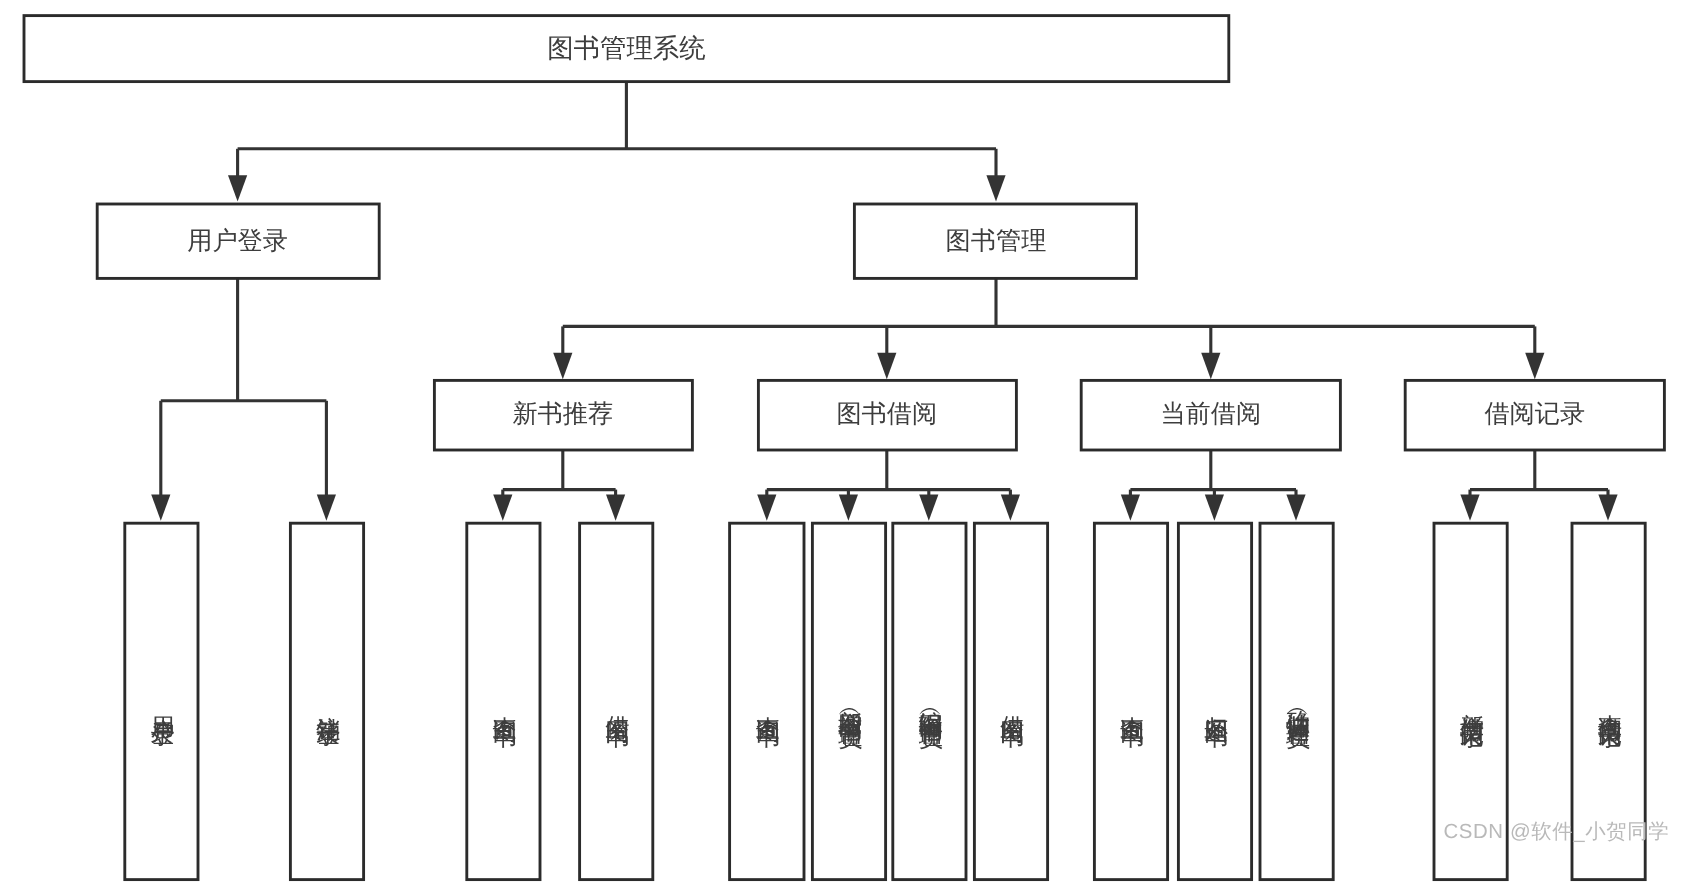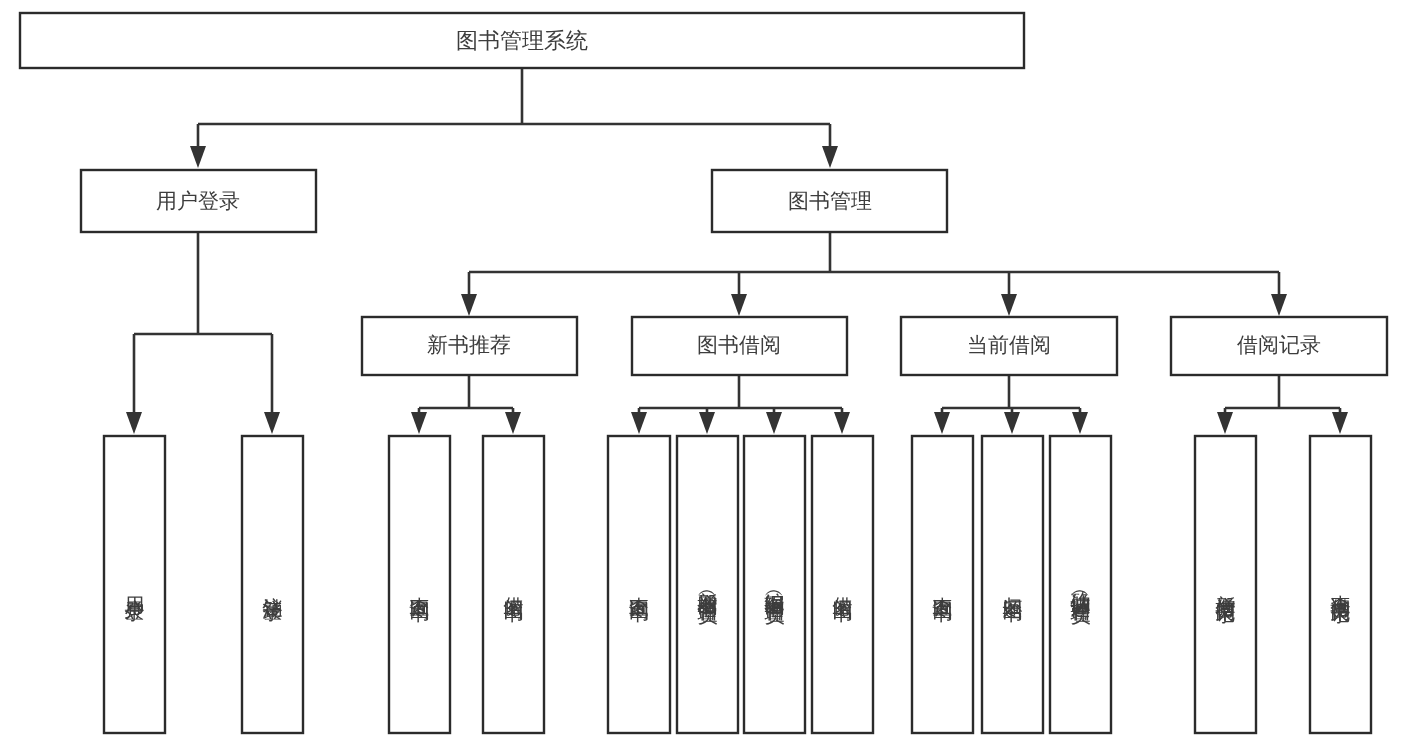--- a/index.html
+++ b/index.html
@@ -250,14 +250,15 @@
     <span class="vtext">确认归还（管理员）</span>
   </div>
 
   <div class="vtext-wrap" style="left:1195px; top:436px; width:61px; height:297px;">
     <span class="vtext">新增借阅记录</span>
   </div>
   <div class="vtext-wrap" style="left:1310px; top:436px; width:61px; height:297px;">
     <span class="vtext">查询借阅记录</span>
   </div>
 
+  <div class="watermark">CSDN @软件_小贺同学</div>
 
 </div>
 
 </body></html>

